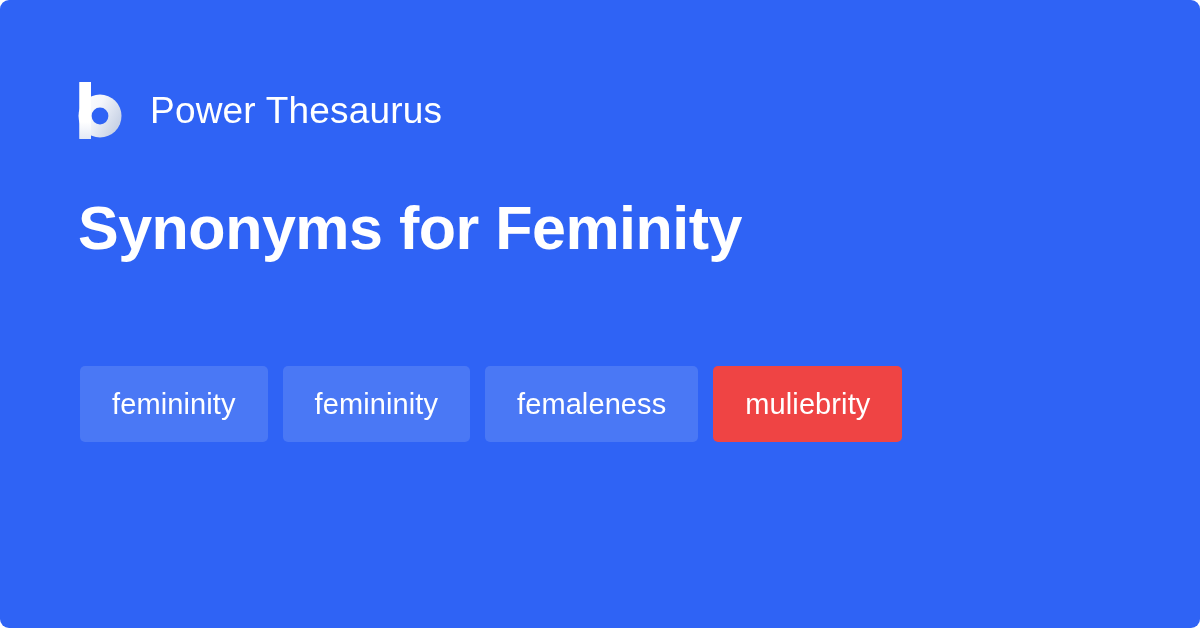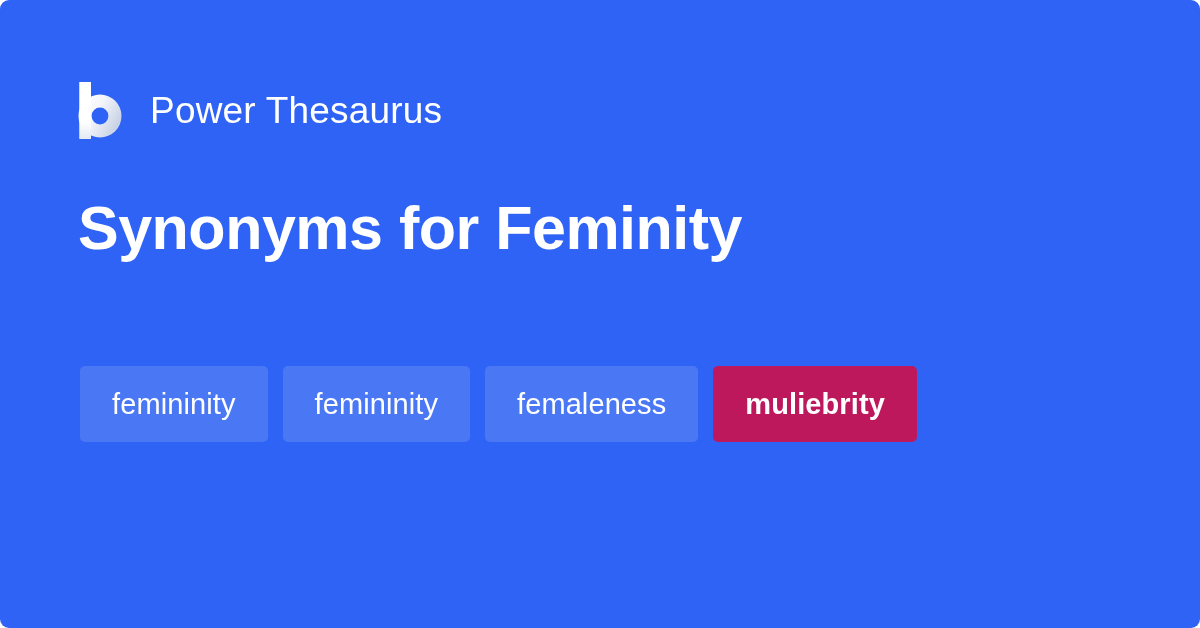--- a/index.html
+++ b/index.html
@@ -125,16 +125,16 @@
     </svg>
     <span id="brand-name">Power Thesaurus</span>
   </div>
 
   <h1 id="page-title">Synonyms for Feminity</h1>
 
   <div id="synonym-list">
       <div class="synonym-chip" style="background: rgb(74, 120, 245);">femininity</div>
       <div class="synonym-chip" style="background: rgb(74, 120, 245);">femininity</div>
       <div class="synonym-chip" style="background: rgb(74, 120, 245);">femaleness</div>
-      <div class="synonym-chip" style="background: #be185d; font-weight: bold;">muliebrity</div>
+      <div class="synonym-chip" style="background: #ef4444;">muliebrity</div>
     </div>
 
 </div>
 
 </body></html>

